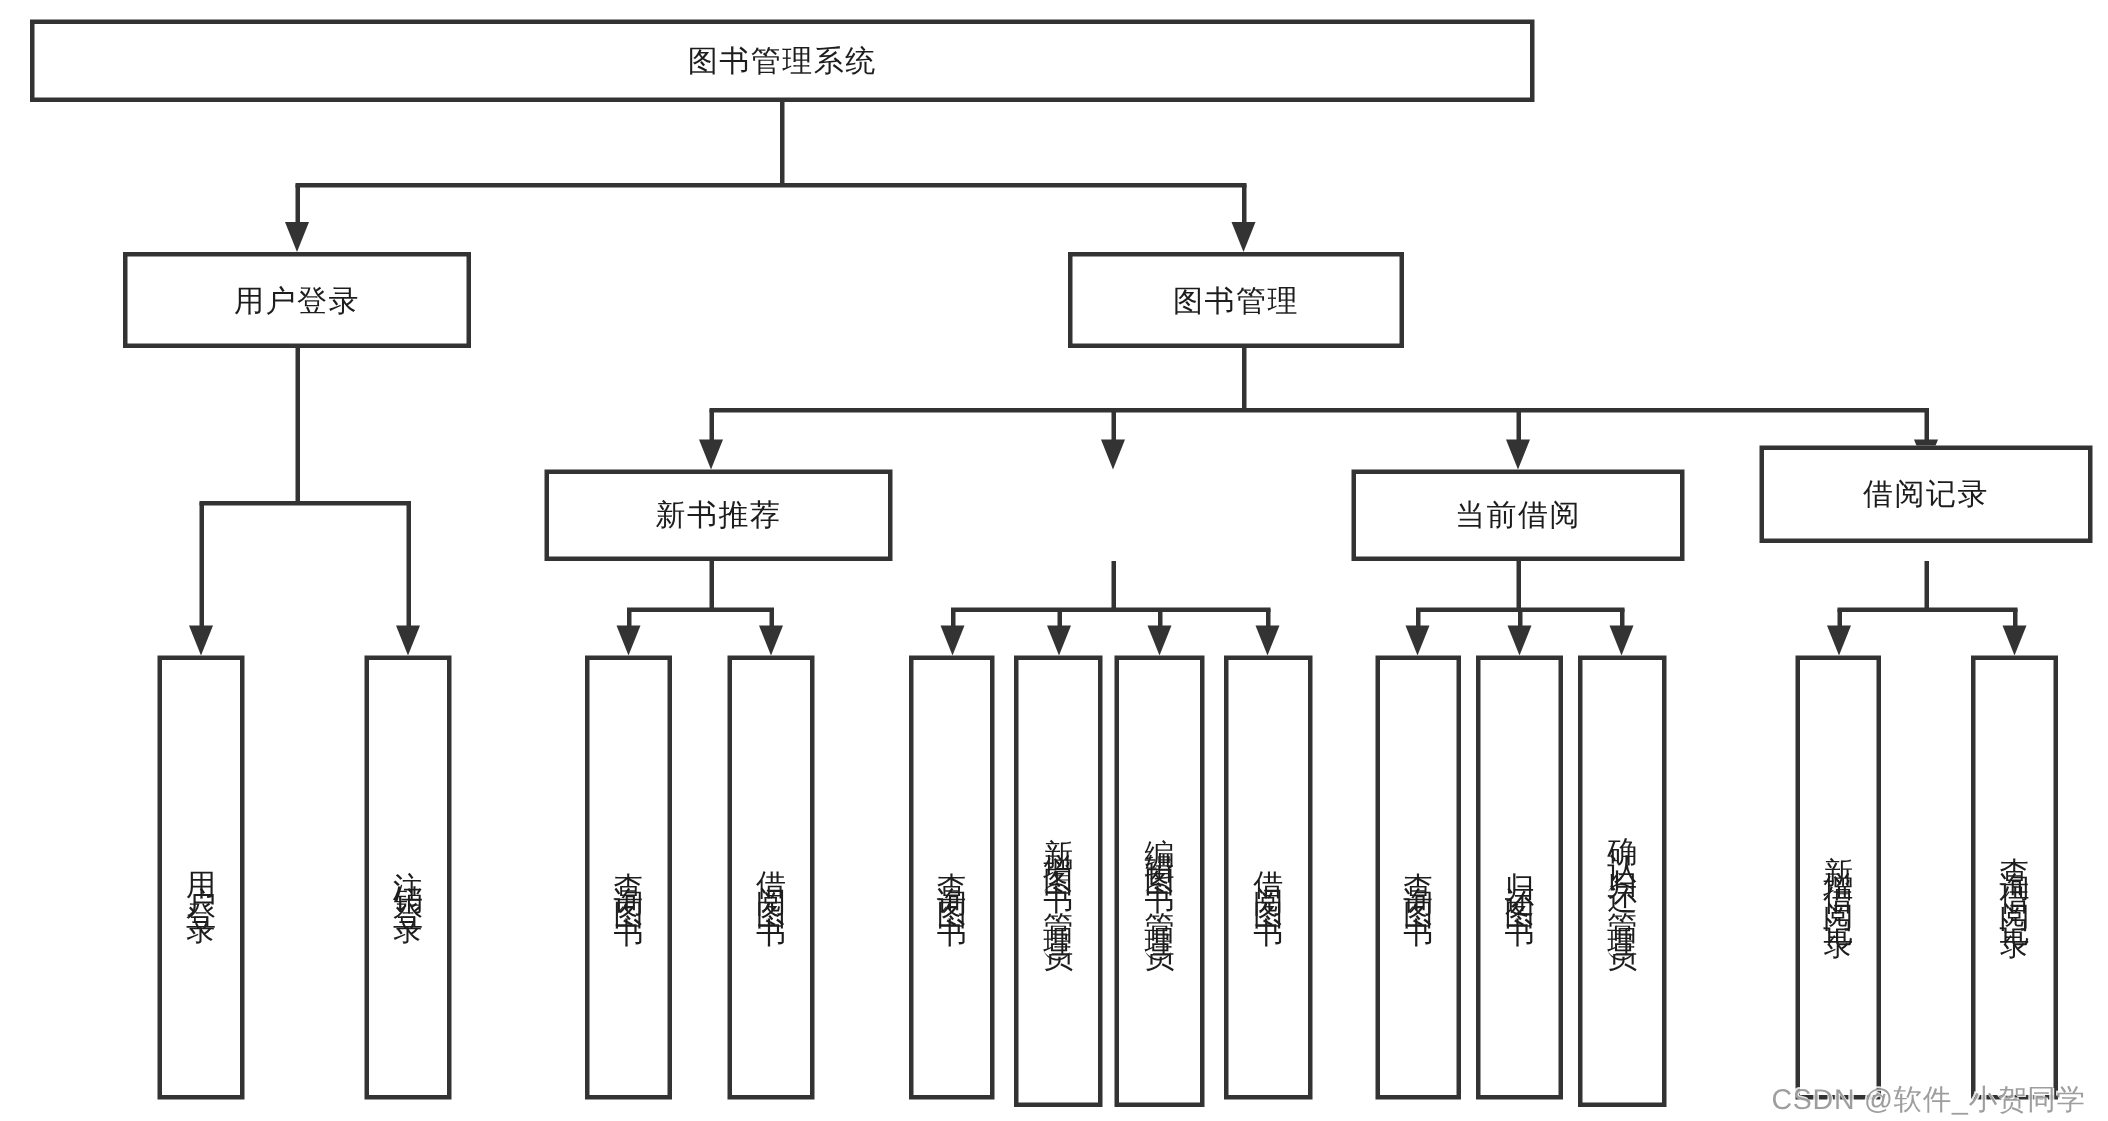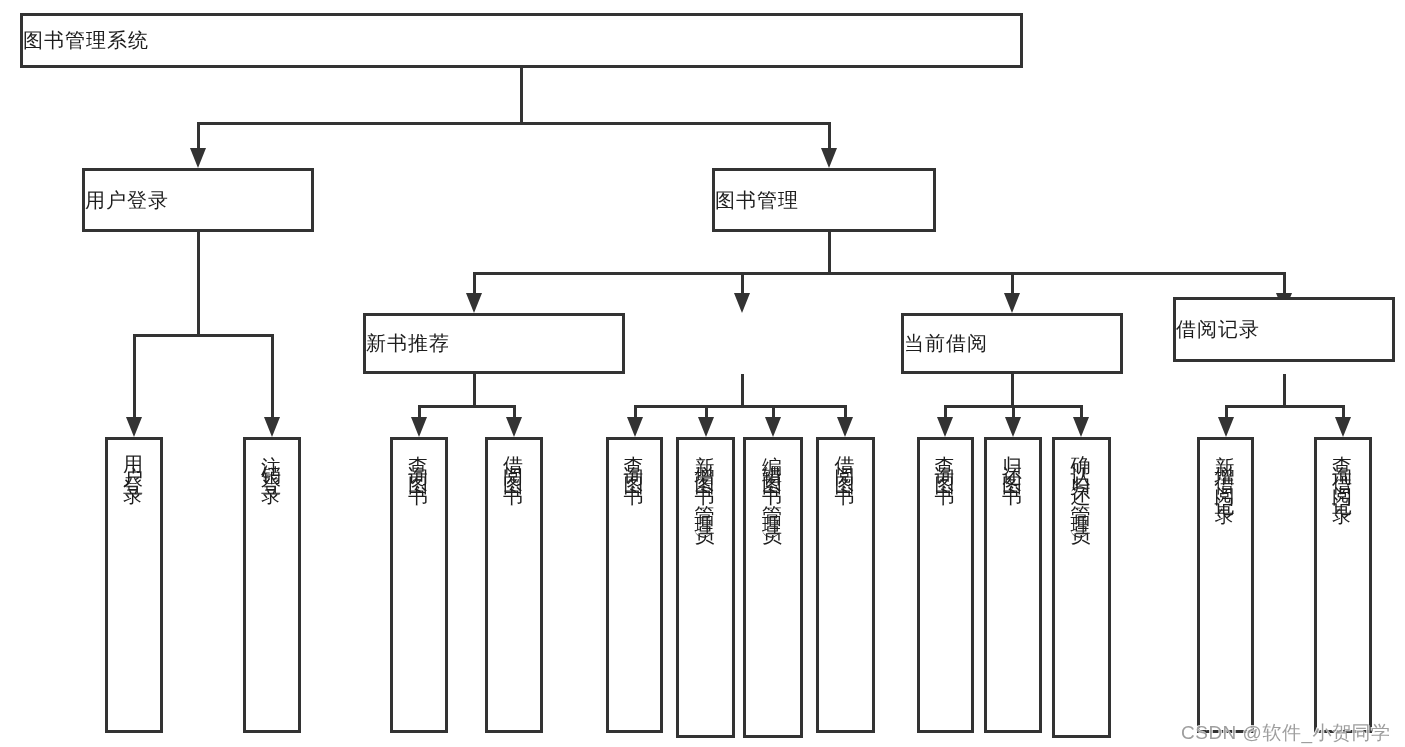--- a/index.html
+++ b/index.html
@@ -10,20 +10,21 @@
     font-family:"Liberation Sans","DejaVu Sans",sans-serif;
     overflow:hidden;
   }
   .box{
     position:absolute;
     box-sizing:border-box;
     background:#ffffff;
     border:3px solid #333333;
     display:flex;
     align-items:center;
+    justify-content:center;
     font-size:20px;
     color:#1d1d1d;
     letter-spacing:1px;
     z-index:2;
   }
   .leaf{
     writing-mode:vertical-rl;
     text-orientation:mixed;
     letter-spacing:10px;
     font-size:20px;
@@ -61,21 +62,21 @@
     <span>图书管理系统</span>
   </div>
 
   <div class="box" style="left:82px;top:168px;width:232px;height:64px">
     <span>用户登录</span>
   </div>
   <div class="box" style="left:712px;top:168px;width:224px;height:64px">
     <span>图书管理</span>
   </div>
 
-  <div class="box" style="left:363px;top:313px;width:262px;height:61px">
+  <div class="box" style="left:363px;top:313px;width:232px;height:61px">
     <span>新书推荐</span>
   </div>
   <div class="box" style="left:901px;top:313px;width:222px;height:61px">
     <span>当前借阅</span>
   </div>
   <div class="box" style="left:1173px;top:297px;width:222px;height:65px">
     <span>借阅记录</span>
   </div>
 
   <div class="box leaf" style="left:105px;top:437px;width:58px;height:296px">

